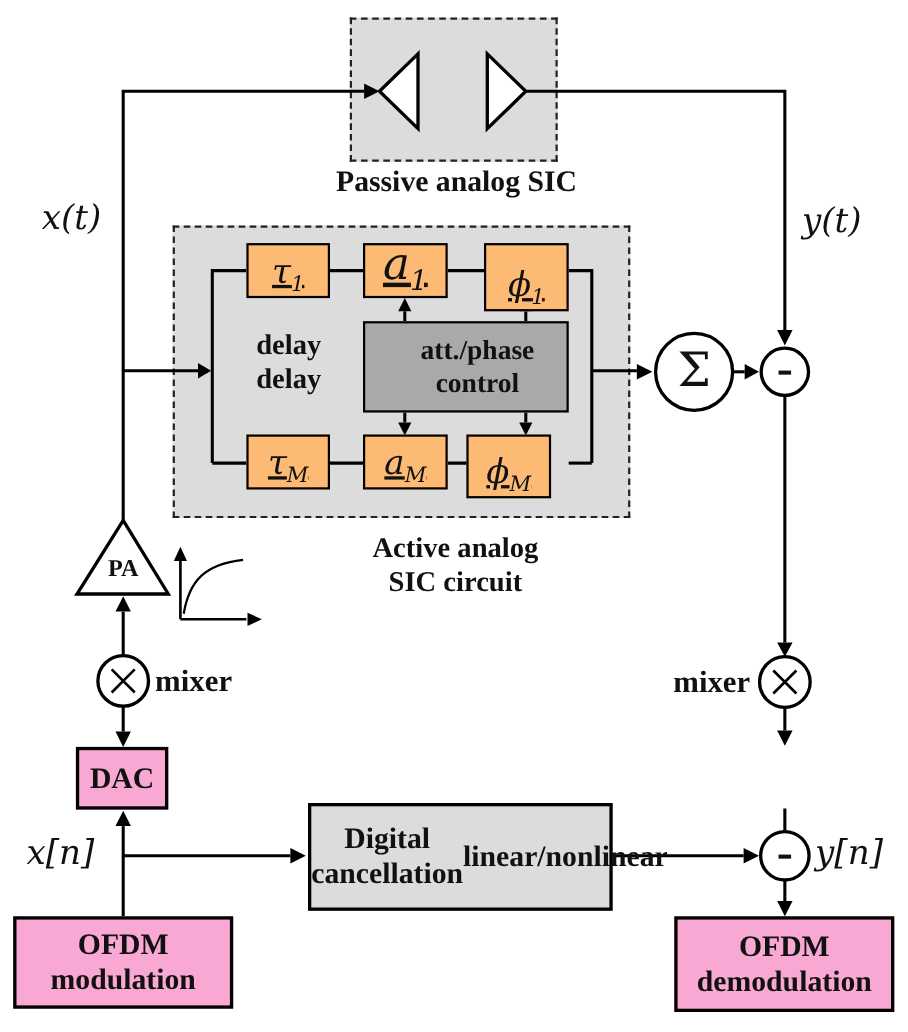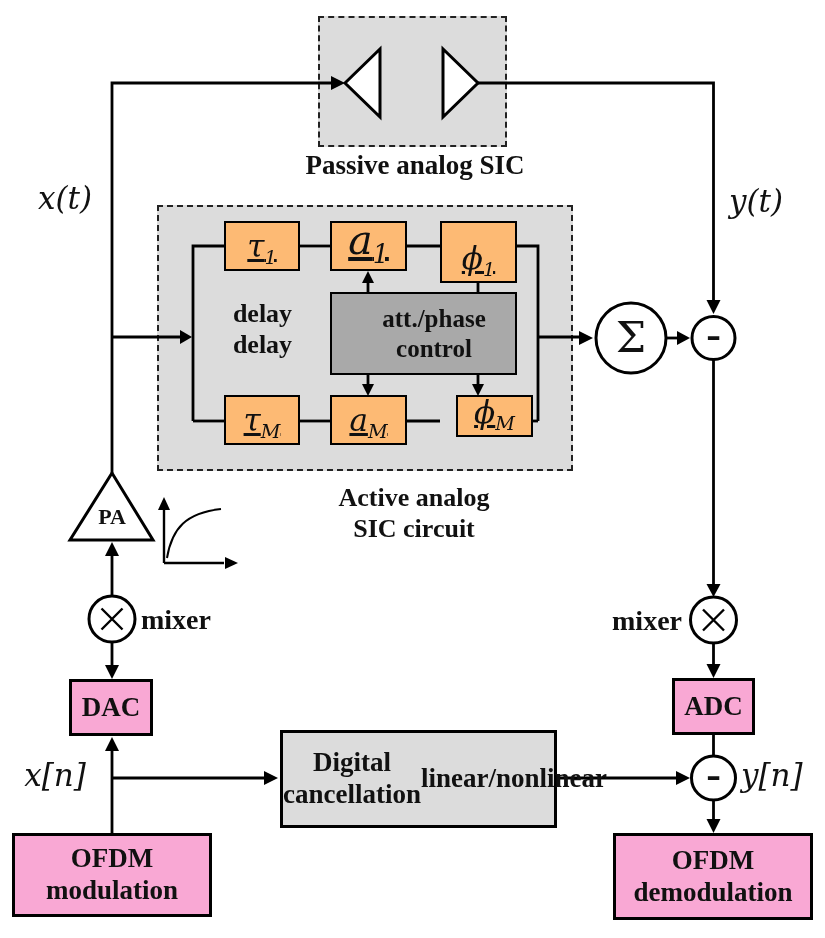--- a/index.html
+++ b/index.html
@@ -139,21 +139,21 @@
   </div>
   <div class="wirebox layer2" style="left:440px;top:221px;width:77px;height:62px;">
     <span class="math" style="font-size:31px;"><span>ϕ</span><sub>1</sub></span>
   </div>
   <div class="wirebox layer2" style="left:224px;top:395px;width:76px;height:50px;">
     <span class="math" style="font-size:31px;"><span>τ</span><sub>M</sub></span>
   </div>
   <div class="wirebox layer2" style="left:330px;top:395px;width:77px;height:50px;">
     <span class="math" style="font-size:31px;"><span>a</span><sub>M</sub></span>
   </div>
-  <div class="wirebox layer2" style="left:456px;top:395px;width:77px;height:42px;">
+  <div class="wirebox layer2" style="left:424px;top:395px;width:77px;height:58px;">
     <span class="math" style="font-size:31px;"><span>ϕ</span><sub>M</sub></span>
   </div>
 
   <div class="abs lbl layer2" style="left:205px;top:299px;width:115px;font-size:26px;">
     <div>delay</div>
     <div>delay</div>
   </div>
 
   <div class="ctrlbox layer2 lbl" style="left:330px;top:292px;width:187px;height:83px;font-size:25px;">
     <div>att./phase</div>
@@ -161,21 +161,20 @@
   </div>
 
   <div class="circletext layer2" style="left:601px;top:306px;width:60px;height:62px;font-size:43px;font-family:'DejaVu Serif',serif;">Σ</div>
   <div class="circletext layer2" style="left:693px;top:312px;width:41px;height:44px;font-size:44px;font-weight:bold;">-</div>
   <div class="circletext layer2" style="left:693px;top:752px;width:41px;height:44px;font-size:44px;font-weight:bold;">-</div>
   <div class="abs lbl layer2" style="left:90px;top:504px;width:44px;font-size:22px;">PA</div>
   <div class="abs lbl layer2" style="left:141px;top:603px;width:95px;font-size:28px;text-align:left;">mixer</div>
   <div class="abs lbl layer2" style="left:592px;top:604px;width:90px;font-size:28px;text-align:right;">mixer</div>
 
   <div class="bigbox layer2 lbl" style="left:69px;top:679px;width:84px;height:57px;font-size:27px;">DAC</div>
-  <div class="bigbox layer2 lbl" style="left:672px;top:678px;width:83px;height:57px;font-size:27px;">ADC</div>
 
   <div class="graybox layer2 lbl" style="left:280px;top:730px;width:277px;height:98px;font-size:27px;">
     <div>Digital cancellation</div>
     <div>linear/nonlinear</div>
   </div>
 
   <div class="bigbox layer2 lbl" style="left:12px;top:833px;width:200px;height:84px;font-size:27px;">
     <div>OFDM</div>
     <div>modulation</div>
   </div>

